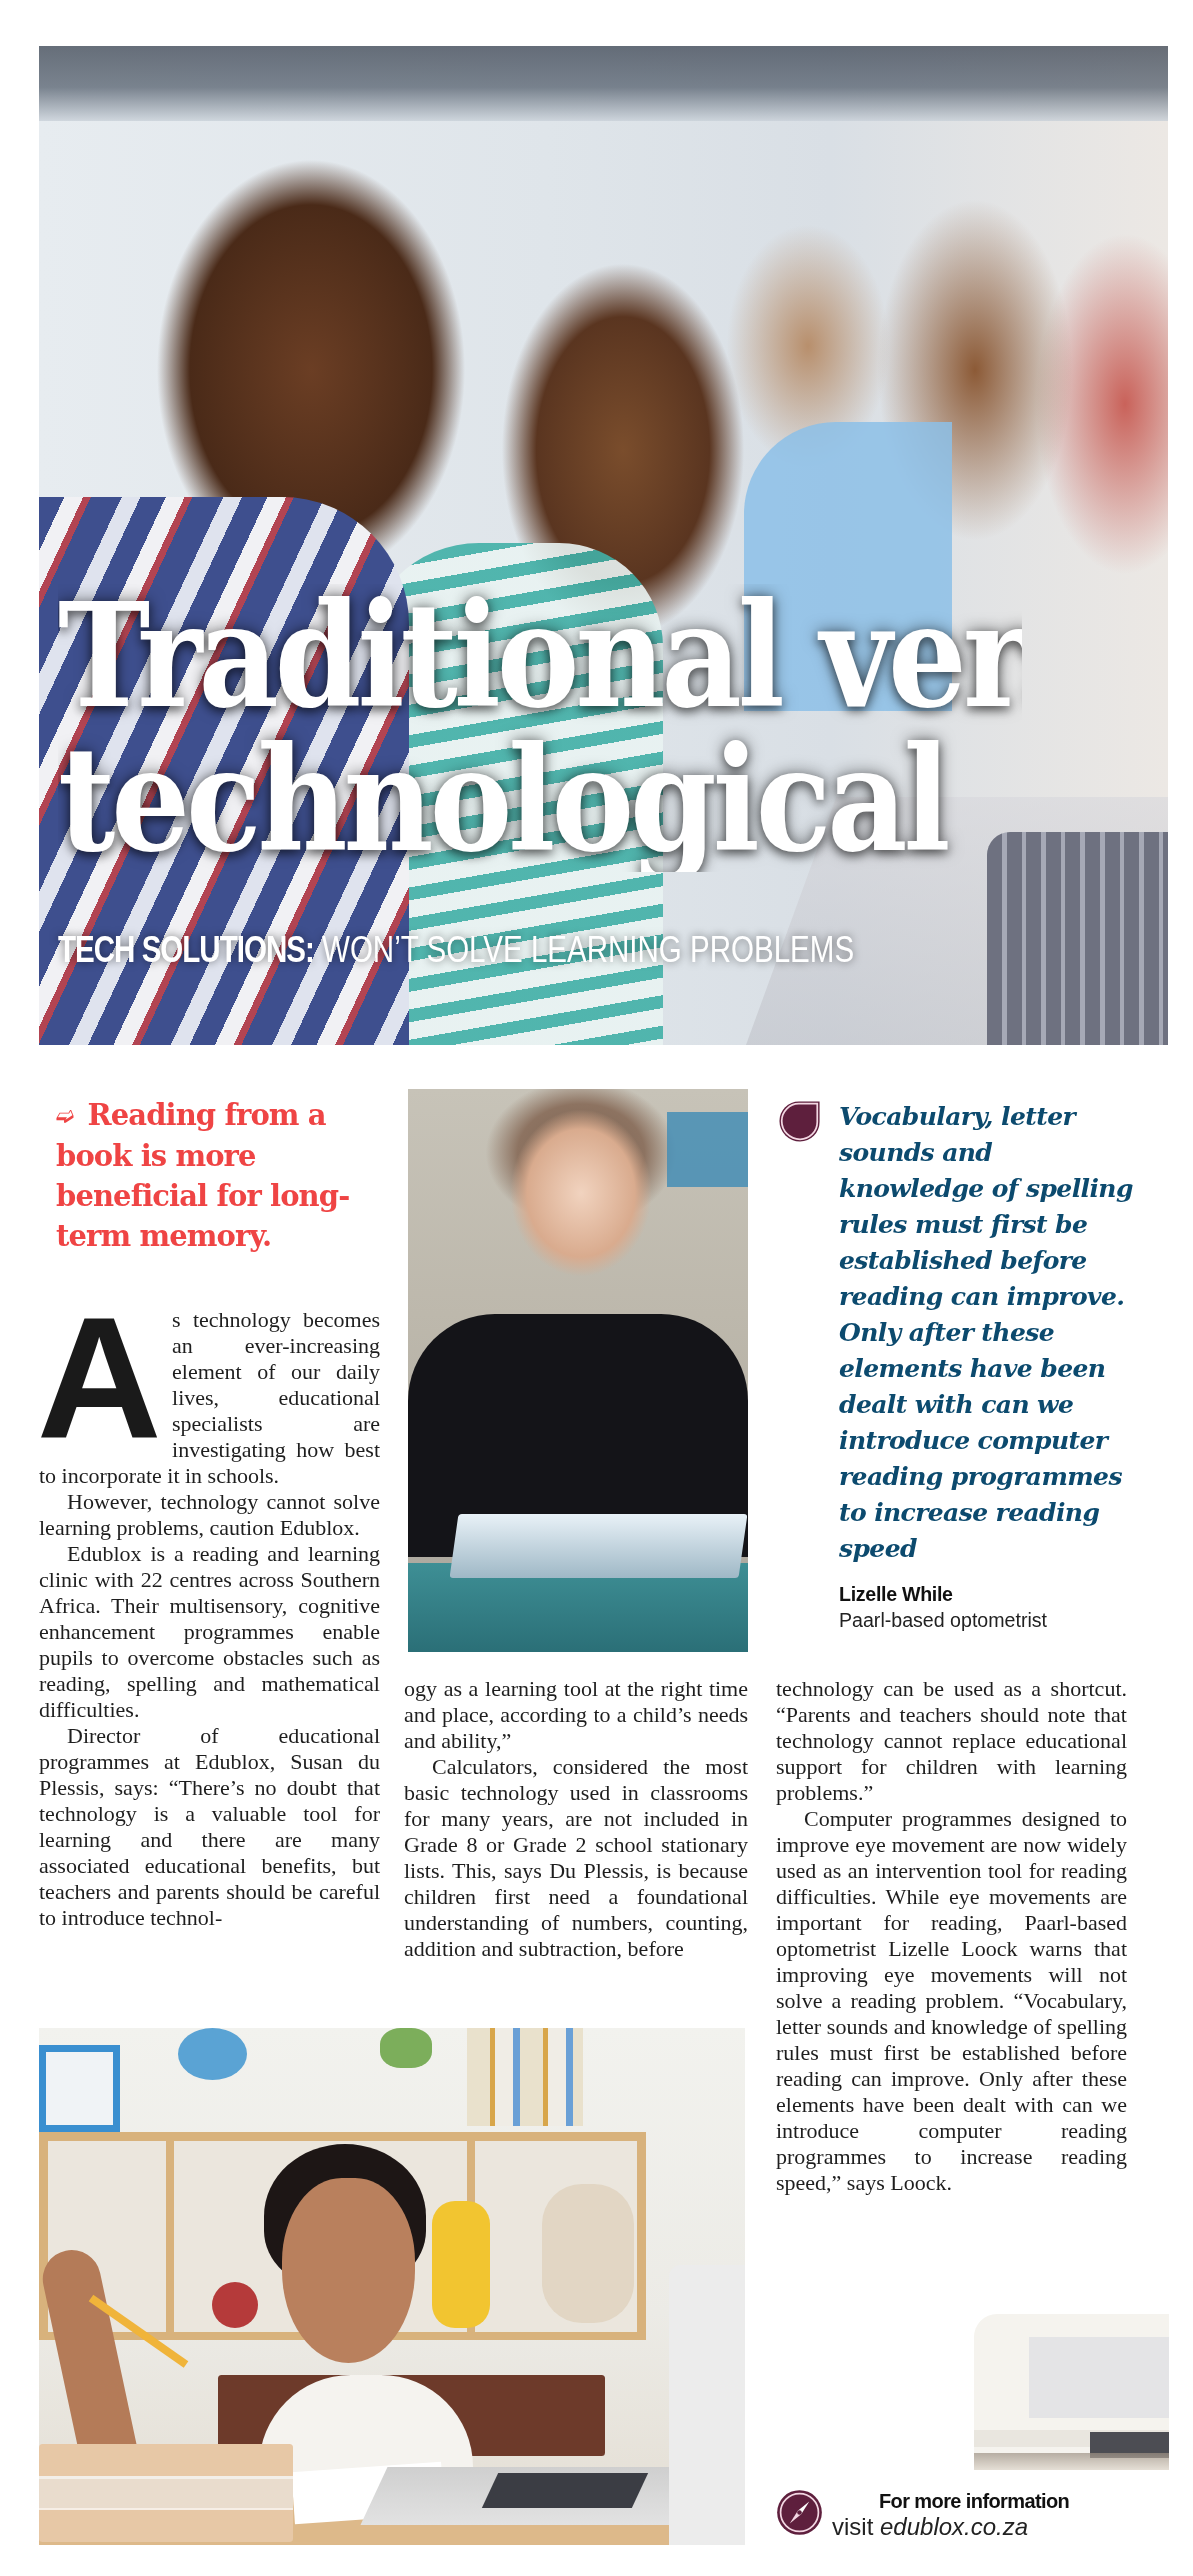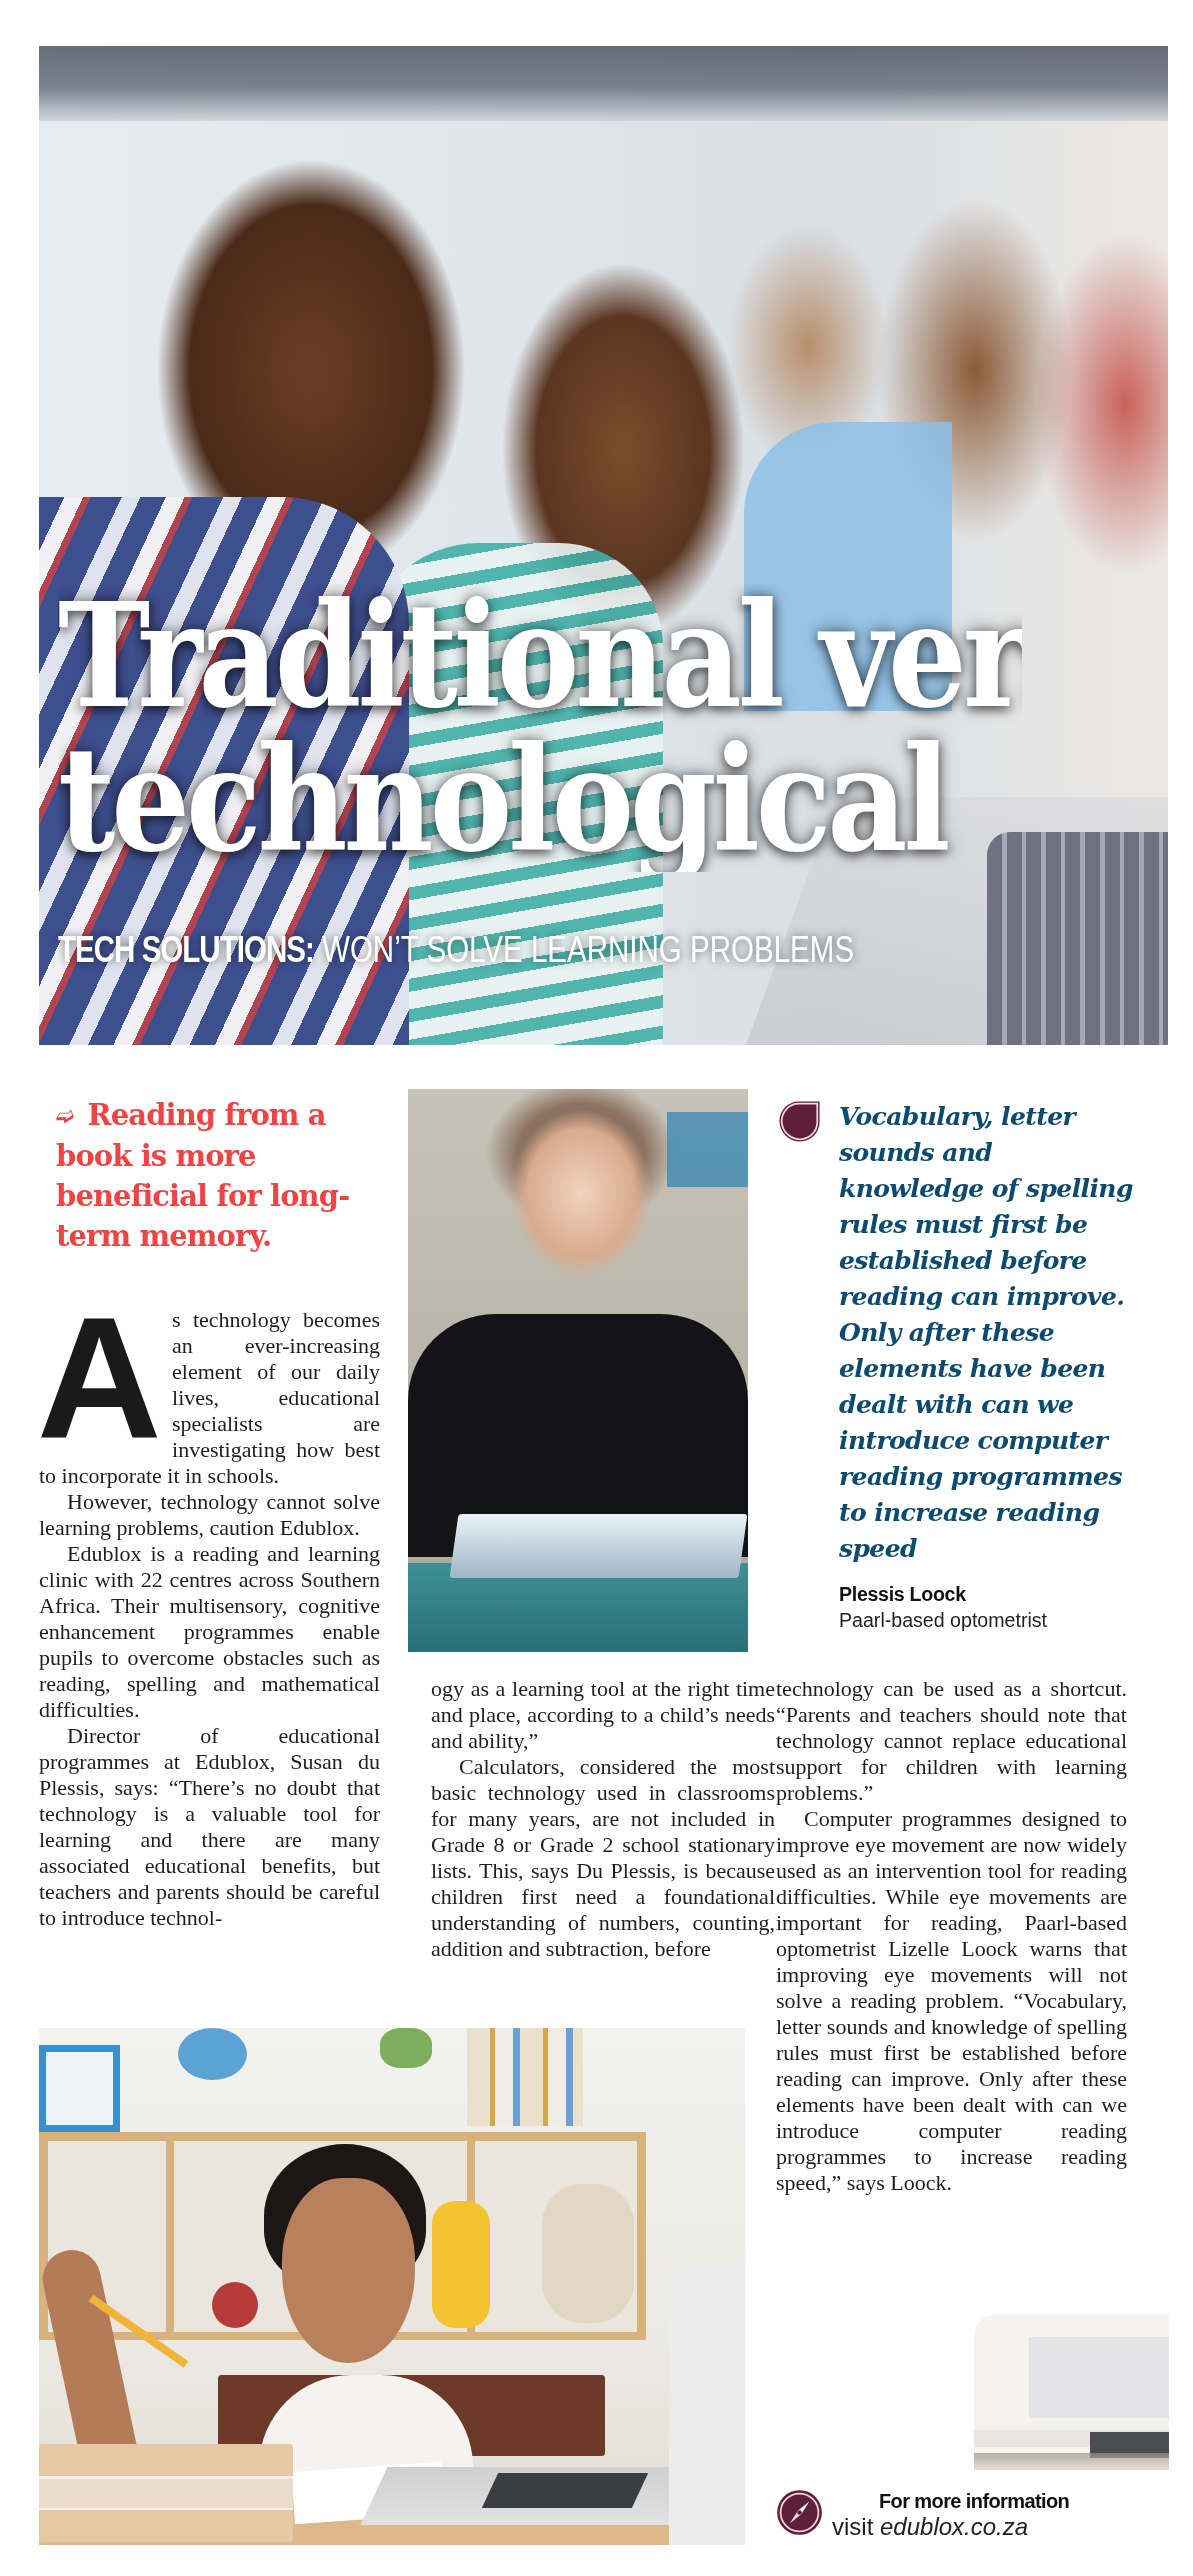--- a/index.html
+++ b/index.html
@@ -75,21 +75,21 @@
 
   
   .col { position: absolute; font-family: "Liberation Serif", serif; font-size: 22px; line-height: 26px; color: #1e1e1e; text-align: justify; hyphens: manual; }
   .col p { text-indent: 28px; }
   .col p.noindent { text-indent: 0; }
   .col1 { left: 39px; top: 1307px; width: 341px; }
   .dropcap {
     float: left; font-family: "Liberation Sans", sans-serif; font-weight: bold;
     font-size: 173px; line-height: 133px; height: 134px; margin: 3.5px 10.4px 0 -2.3px; color: #1a1a1a;
   }
-  .col2 { left: 404px; top: 1676px; width: 344px; margin-left: 27px; }
+  .col2 { left: 404px; top: 1676px; width: 344px; }
   .col3 { left: 776px; top: 1676px; width: 351px; }
 
   
   .photo-toddler {
     position: absolute; left: 408px; top: 1089px; width: 340px; height: 563px; overflow: hidden;
     background:
       radial-gradient(ellipse 98px 116px at 173px 104px, #f1d3bf 0%, #d9ab8e 55%, rgba(217,171,142,0) 72%),
       radial-gradient(ellipse 127px 98px at 173px 64px, #7a6352 0%, #8d7361 50%, rgba(141,115,97,0) 75%),
       linear-gradient(180deg, #c7c3b8 0%, #bdb8ac 40%, #a9a59c 100%);
   }
@@ -190,21 +190,21 @@
 <div class="col col2">
   <p class="noindent">ogy as a learning tool at the right time and place, according to a child’s needs and ability,”</p>
   <p>Calculators, considered the most basic technology used in classrooms for many years, are not included in Grade 8 or Grade 2 school stationary lists. This, says Du Plessis, is because children first need a foundational understanding of numbers, counting, addition and subtraction, before</p>
 </div>
 
 <svg class="pq-icon" viewBox="0 0 82 82">
   <path d="M6 40 A34 34 0 0 1 40 6 L76 6 L76 42 A34 34 0 0 1 42 76 A36 36 0 0 1 6 40 Z" fill="#5e1f3d"></path>
   <path d="M10 40 A30 30 0 0 1 40 10 L72 10 L72 42 A30 30 0 0 1 42 72 A32 32 0 0 1 10 40 Z" fill="none" stroke="#f3d7e3" stroke-width="3"></path>
 </svg>
 <div class="pullquote">Vocabulary, letter sounds and knowledge of spelling rules must first be established before reading can improve. Only after these elements have been dealt with can we introduce computer reading programmes to increase reading speed</div>
-<div class="pq-name">Plessis Loock</div>
+<div class="pq-name">Lizelle While</div>
 <div class="pq-role">Paarl-based optometrist</div>
 
 <div class="col col3">
   <p class="noindent">technology can be used as a shortcut. “Parents and teachers should note that technology cannot replace educational support for children with learning problems.”</p>
   <p>Computer programmes designed to improve eye movement are now widely used as an intervention tool for reading difficulties. While eye movements are important for reading, Paarl-based optometrist Lizelle Loock warns that improving eye movements will not solve a reading problem. “Vocabulary, letter sounds and knowledge of spelling rules must first be established before reading can improve. Only after these elements have been dealt with can we introduce computer reading programmes to increase reading speed,” says Loock.</p>
 </div>
 
 <div class="photo-girl">
   <div class="shelf"></div>
   <div class="shelf-div1"></div>

